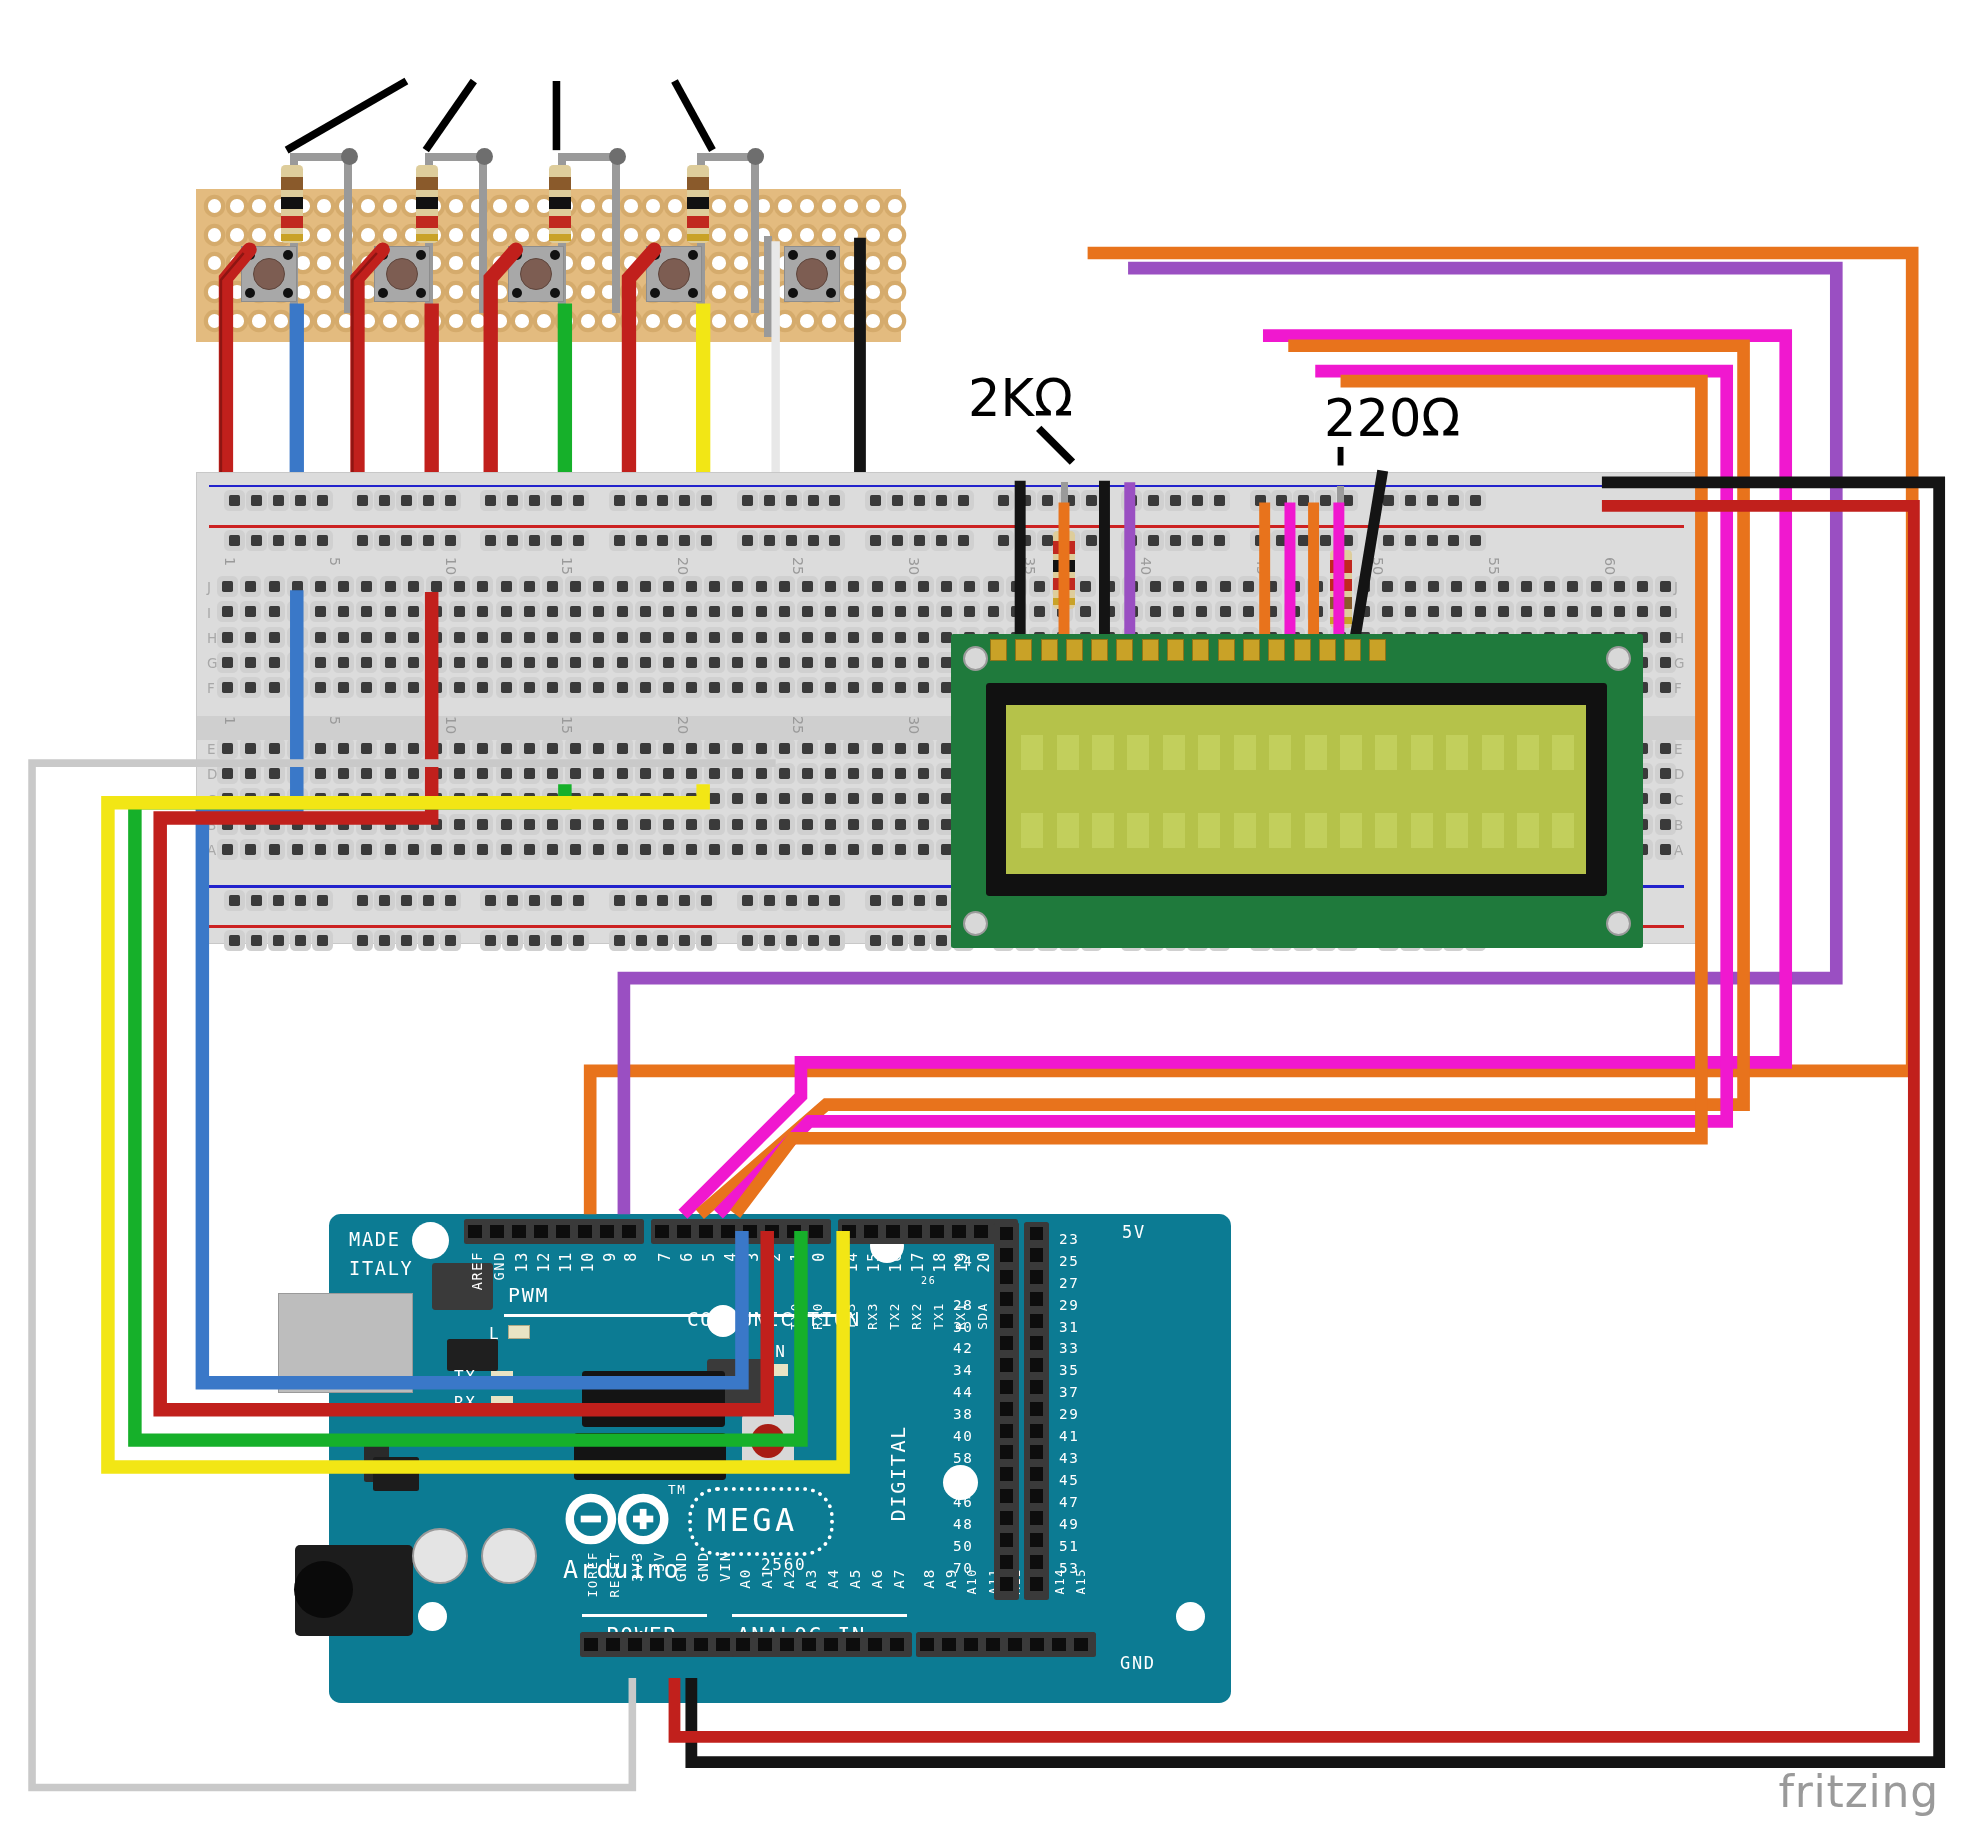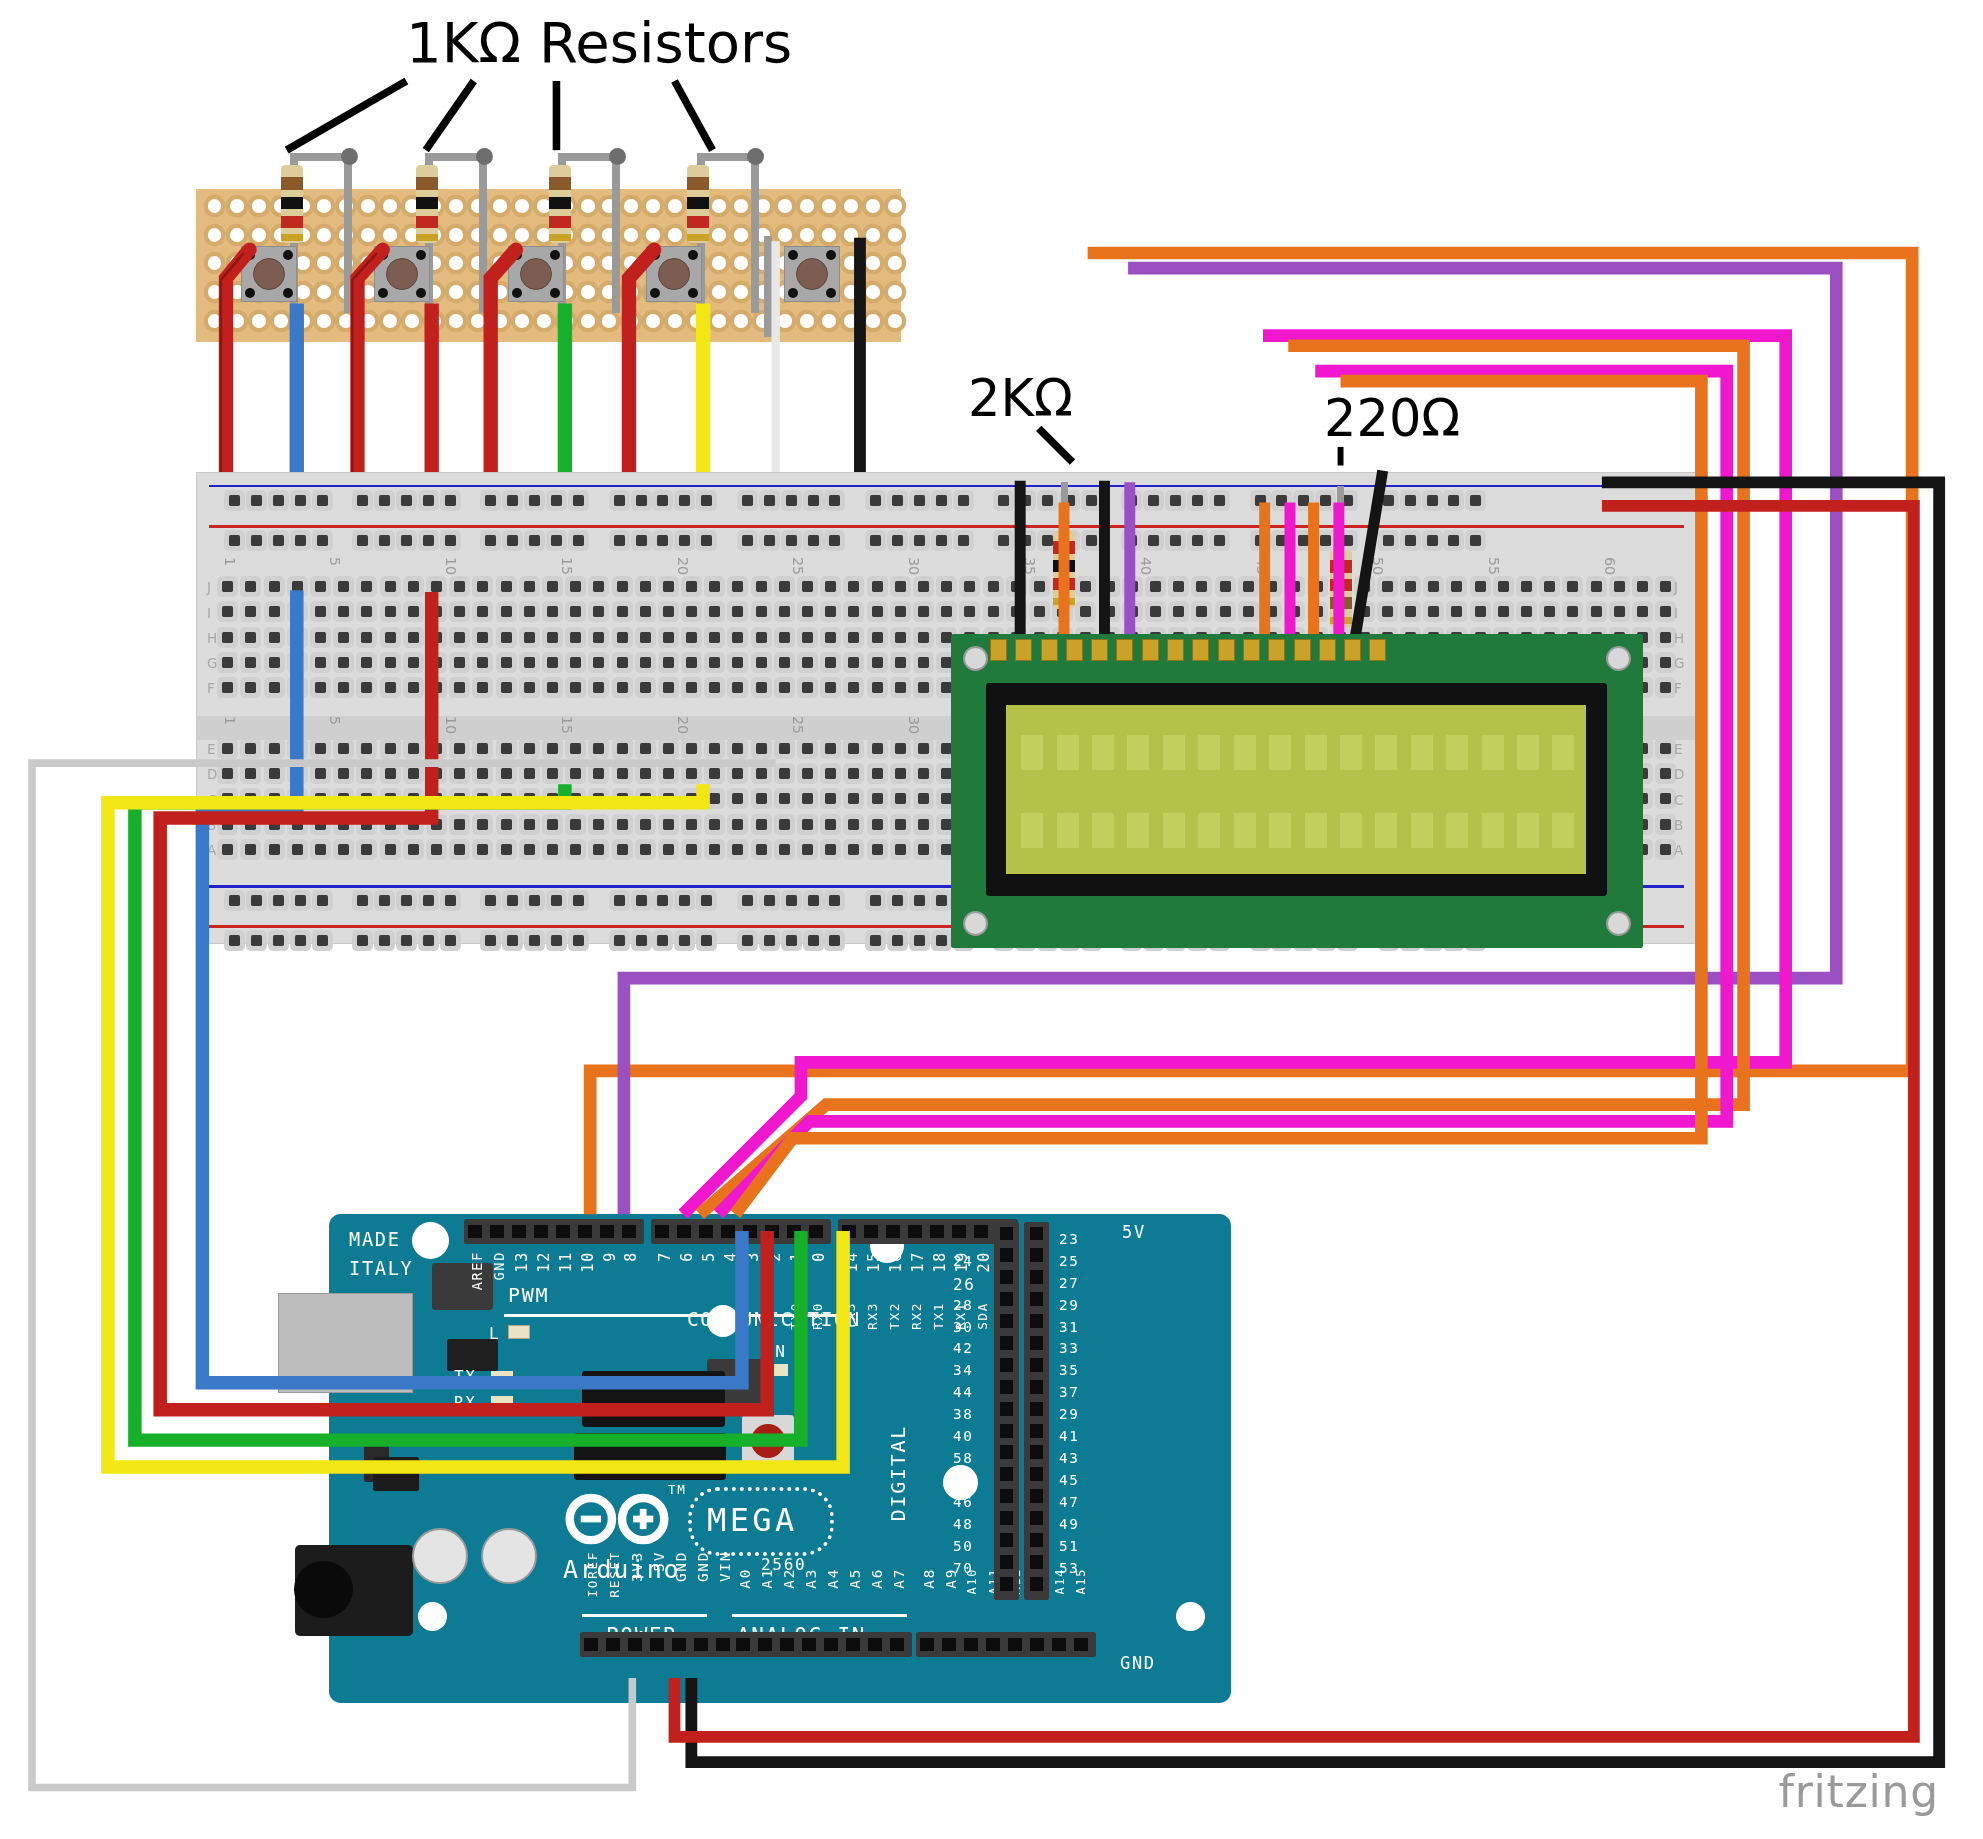--- a/index.html
+++ b/index.html
@@ -69,21 +69,20 @@
     font-family:"DejaVu Sans","Liberation Sans",sans-serif;letter-spacing:0.8px;}
 
   
   .w{position:absolute;}
 </style>
 </head>
 <body>
 
 <div id="stage">
 
-  <div class="abs anno anno-1k">1KΩ Resistors</div>
   <div class="abs anno anno-2k">2KΩ</div>
   <div class="abs anno anno-220">220Ω</div>
 
   <svg class="abs" style="left:0;top:0;width:1983px;height:1839px;pointer-events:none" viewBox="0 0 2352 2181" width="1983" height="1839">
     <line x1="482" y1="96" x2="340" y2="178" stroke="#000" stroke-width="9"></line>
     <line x1="562" y1="96" x2="505" y2="178" stroke="#000" stroke-width="9"></line>
     <line x1="660" y1="96" x2="660" y2="178" stroke="#000" stroke-width="9"></line>
     <line x1="800" y1="96" x2="845" y2="178" stroke="#000" stroke-width="9"></line>
     <line x1="1232" y1="508" x2="1272" y2="548" stroke="#000" stroke-width="9"></line>
     <line x1="1590" y1="530" x2="1590" y2="552" stroke="#000" stroke-width="7"></line>
@@ -1444,21 +1443,21 @@
         <div class="ardTxt vt" style="left: 514px; top: 88px; font-size: 12.6px;">TX3</div>
         <div class="ardTxt vt" style="left: 536px; top: 88px; font-size: 12.6px;">RX3</div>
         <div class="ardTxt vt" style="left: 558px; top: 88px; font-size: 12.6px;">TX2</div>
         <div class="ardTxt vt" style="left: 580px; top: 88px; font-size: 12.6px;">RX2</div>
         <div class="ardTxt vt" style="left: 602px; top: 88px; font-size: 12.6px;">TX1</div>
         <div class="ardTxt vt" style="left: 624px; top: 88px; font-size: 12.6px;">RX1</div>
         <div class="ardTxt vt" style="left: 646px; top: 88px; font-size: 12.6px;">SDA</div>
         <div class="ardTxt vt" style="left: 668px; top: 88px; font-size: 12.6px;">SCL</div>
         <div class="ardTxt" style="left: 624px; top: 17px; font-size: 14.3px;">22</div>
         <div class="ardTxt" style="left: 624px; top: 39px; font-size: 14.3px;">24</div>
-        <div class="ardTxt" style="left: 624px; top: 61px; font-size: 16px;">26</div>
+        <div class="ardTxt" style="left: 592px; top: 61px; font-size: 10px;">26</div>
         <div class="ardTxt" style="left: 624px; top: 83px; font-size: 14.3px;">28</div>
         <div class="ardTxt" style="left: 624px; top: 105px; font-size: 14.3px;">30</div>
         <div class="ardTxt" style="left: 624px; top: 126px; font-size: 14.3px;">42</div>
         <div class="ardTxt" style="left: 624px; top: 148px; font-size: 14.3px;">34</div>
         <div class="ardTxt" style="left: 624px; top: 170px; font-size: 14.3px;">44</div>
         <div class="ardTxt" style="left: 624px; top: 192px; font-size: 14.3px;">38</div>
         <div class="ardTxt" style="left: 624px; top: 214px; font-size: 14.3px;">40</div>
         <div class="ardTxt" style="left: 624px; top: 236px; font-size: 14.3px;">58</div>
         <div class="ardTxt" style="left: 624px; top: 258px; font-size: 14.3px;">44</div>
         <div class="ardTxt" style="left: 624px; top: 280px; font-size: 14.3px;">46</div>

